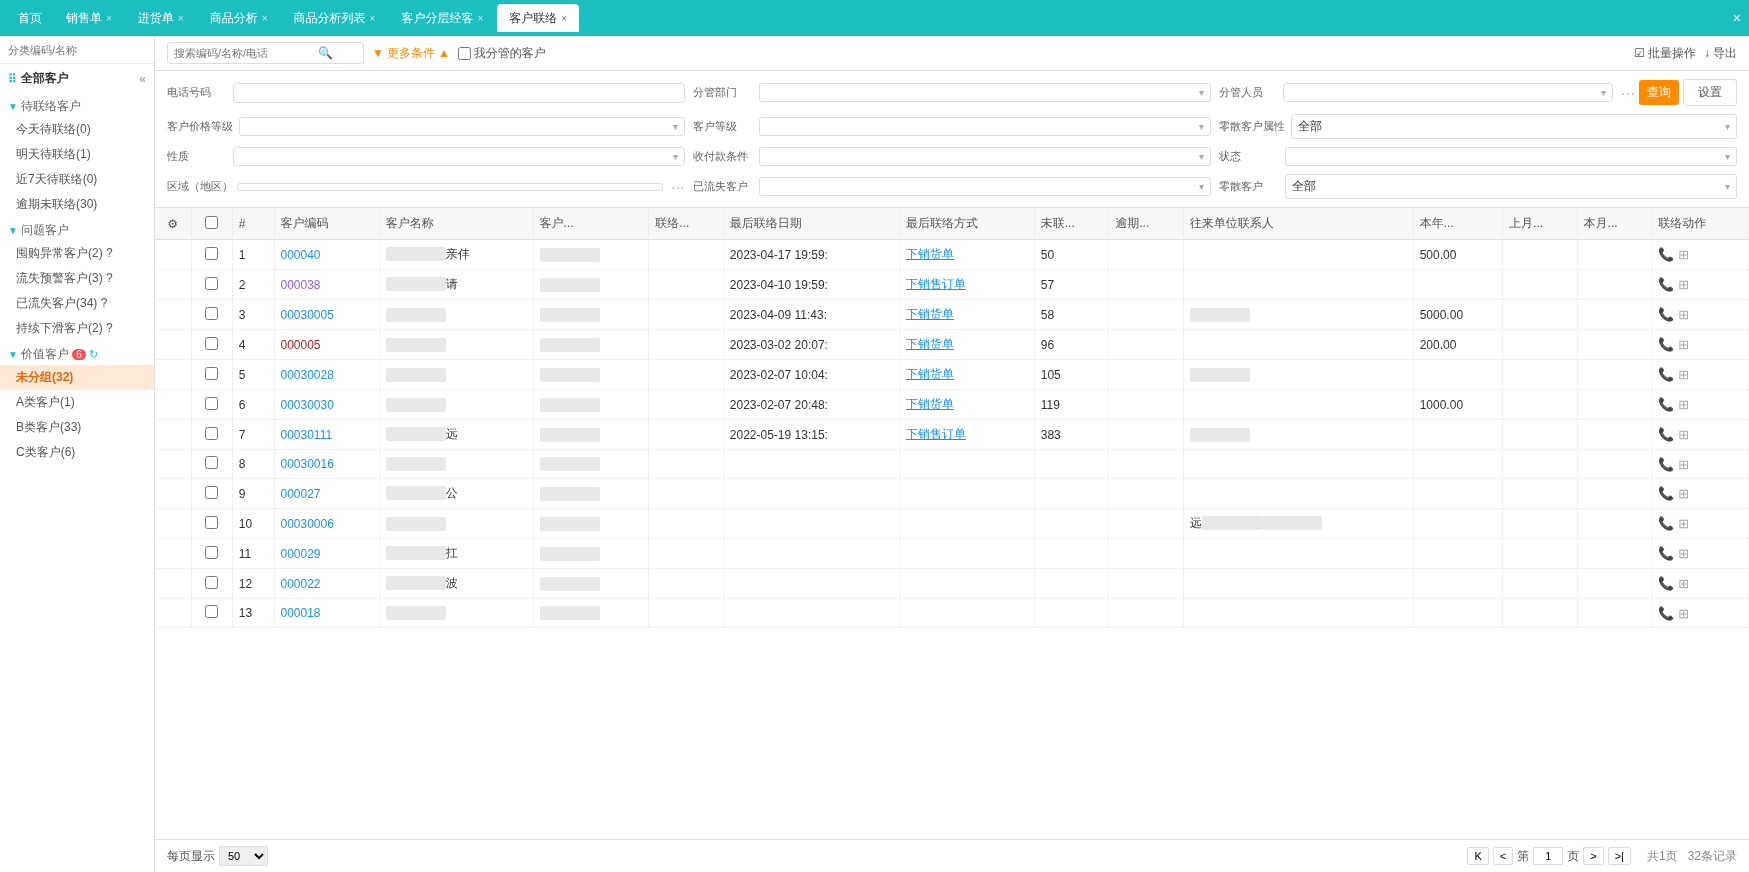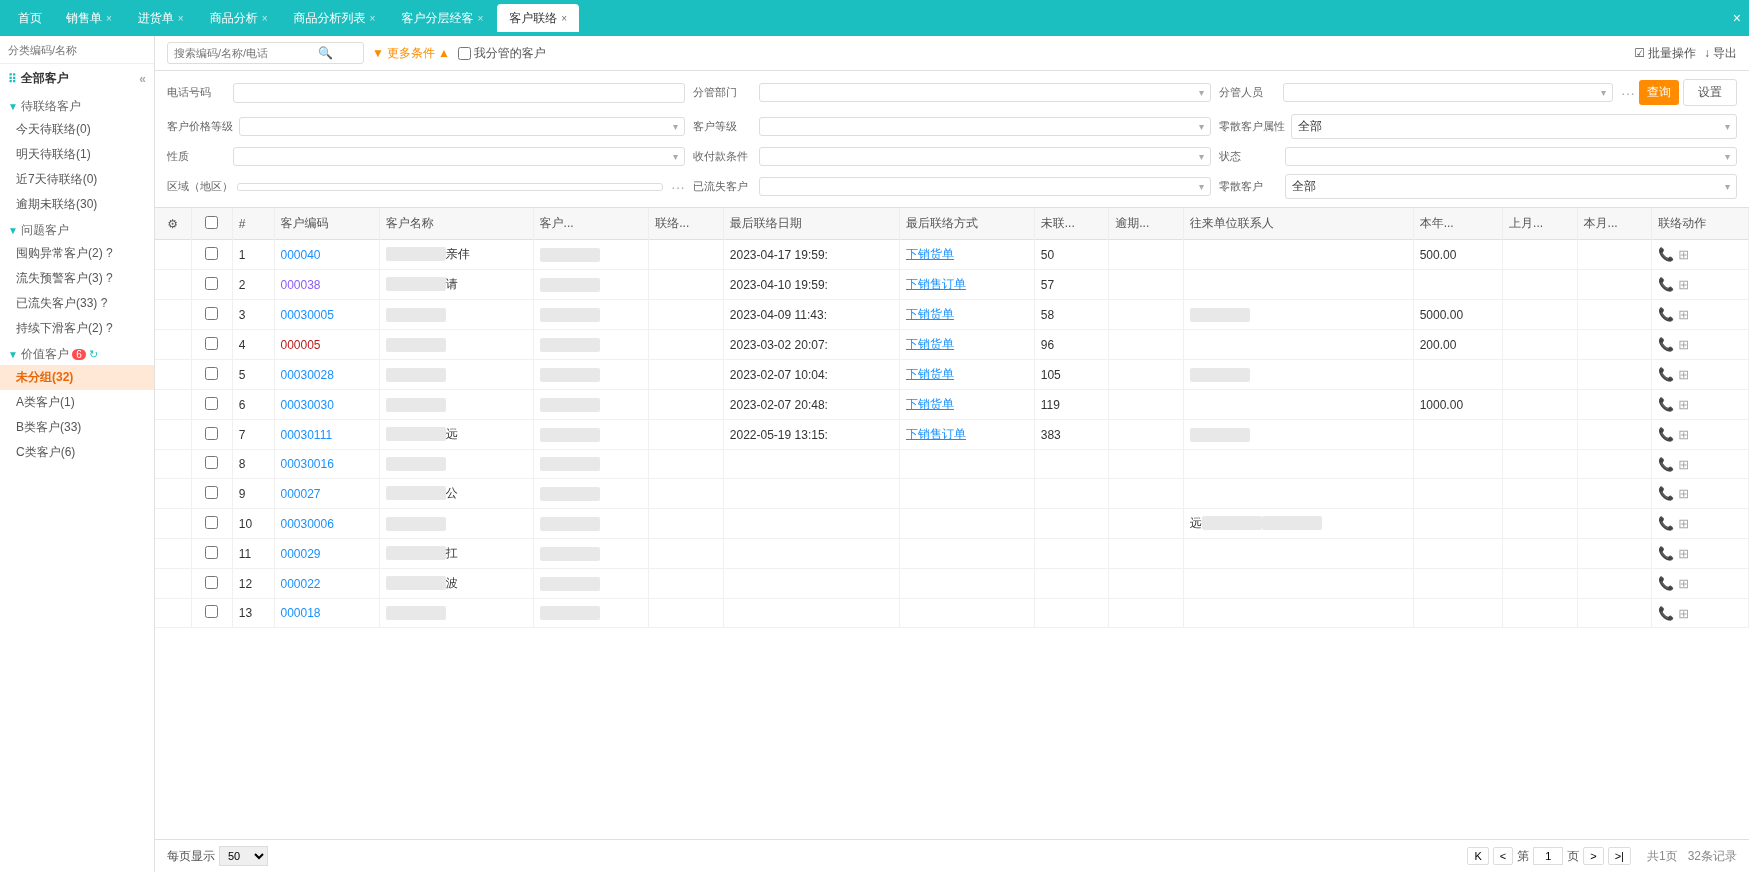--- a/index.html
+++ b/index.html
@@ -379,21 +379,21 @@
             <span class="arrow">▼</span>
             <span>问题客户</span>
           </div>
           <div class="sidebar-item-row">
             <span>囤购异常客户(2) ?</span>
           </div>
           <div class="sidebar-item-row">
             <span>流失预警客户(3) ?</span>
           </div>
           <div class="sidebar-item-row">
-            <span>已流失客户(33) ?</span>
+            <span>已流失客户(34) ?</span>
           </div>
           <div class="sidebar-item-row">
             <span>持续下滑客户(2) ?</span>
           </div>
         </div>
         <div>
           <div class="sidebar-group-label">
             <span class="arrow">▼</span>
             <span>价值客户</span>
             <span class="badge-orange">6</span>

